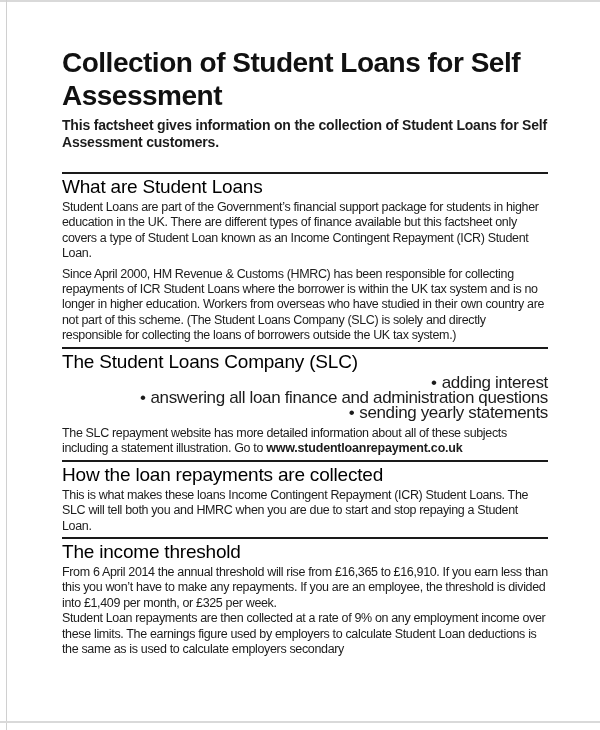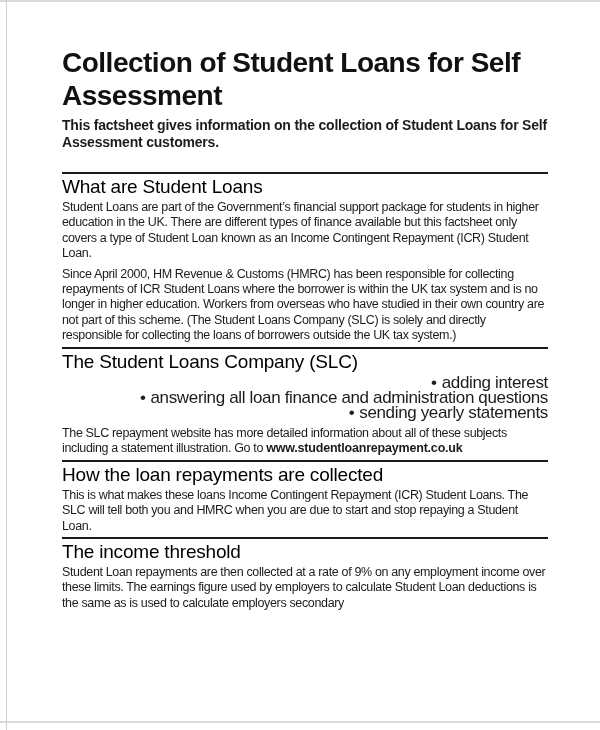--- a/index.html
+++ b/index.html
@@ -109,16 +109,17 @@
       <li><span class="bullet-marker">•</span><span>sending yearly statements</span></li>
     </ul>
     <p class="body gap"><span>The SLC repayment website has more detailed information about all of these subjects including a statement illustration. Go to </span><span class="url-bold">www.studentloanrepayment.co.uk</span></p>
 
     <hr class="rule">
     <h2 class="sec-heading">How the loan repayments are collected</h2>
     <p class="body">This is what makes these loans Income Contingent Repayment (ICR) Student Loans. The SLC will tell both you and HMRC when you are due to start and stop repaying a Student Loan.</p>
 
     <hr class="rule">
     <h2 class="sec-heading">The income threshold</h2>
+    <p class="body">From 6 April 2014 the annual threshold will rise from £16,365 to £16,910. If you earn less than this you won’t have to make any repayments. If you are an employee, the threshold is divided into £1,409 per month, or £325 per week.</p>
     <p class="body">Student Loan repayments are then collected at a rate of 9% on any employment income over these limits. The earnings figure used by employers to calculate Student Loan deductions is the same as is used to calculate employers secondary</p>
 
   </div>
 </div>
 
 </body></html>

